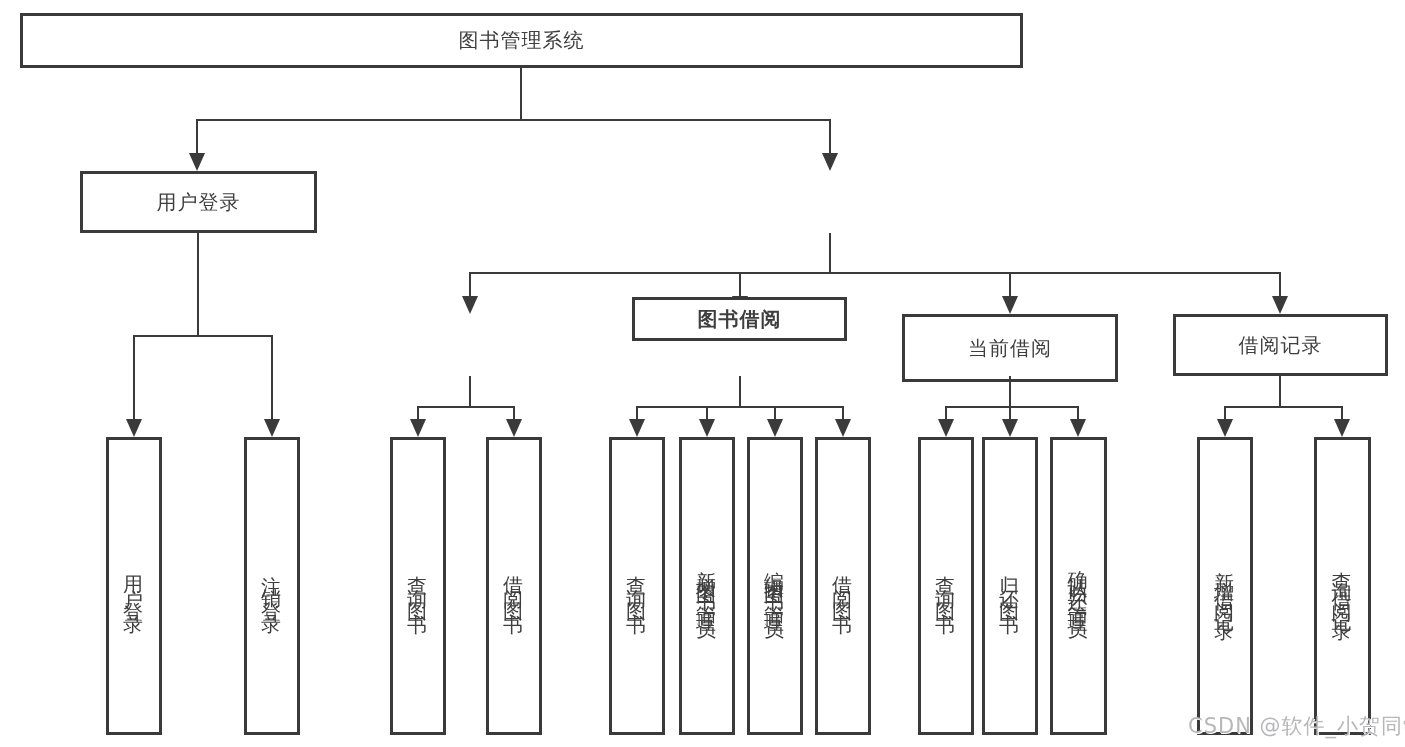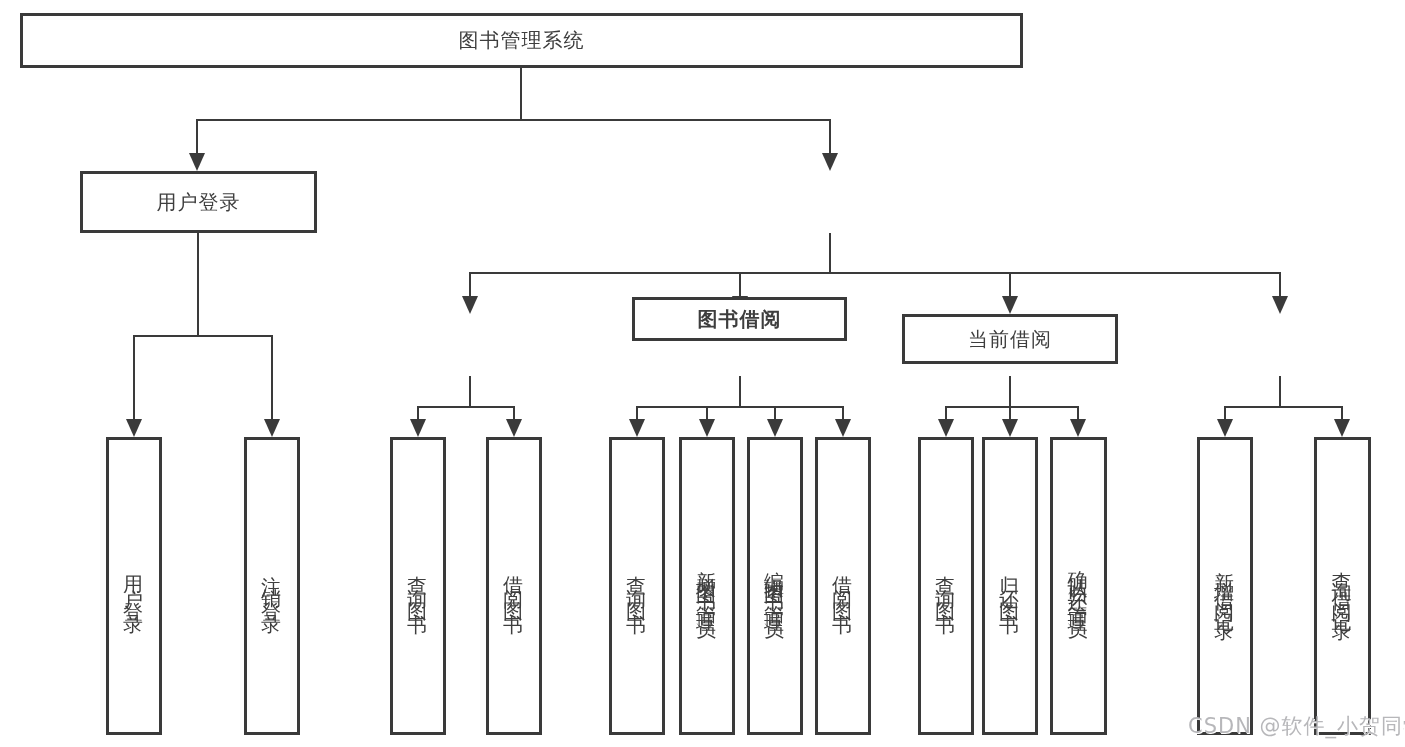--- a/index.html
+++ b/index.html
@@ -105,22 +105,25 @@
   <div class="vl" style="left:739px; top:272px; height:26px;"></div>
   <div class="arrow" style="left:732px; top:296px;"></div>
   <div class="vl" style="left:1009px; top:272px; height:26px;"></div>
   <div class="arrow" style="left:1002px; top:296px;"></div>
   <div class="vl" style="left:1279px; top:272px; height:26px;"></div>
   <div class="arrow" style="left:1272px; top:296px;"></div>
 
   <div class="node" style="left:632px; top:297px; width:215px; height:44px;font-weight:bold;">
     <span>图书借阅</span>
   </div>
-  <div class="node" style="left:902px; top:314px; width:216px; height:50px;">
+  <div class="node" style="left:902px; top:314px; width:216px; height:68px;">
     <span>当前借阅</span>
+  </div>
+  <div class="node" style="left:1173px; top:314px; width:215px; height:62px;">
+    <span>借阅记录</span>
   </div>
 
   <div class="vl" style="left:469px; top:376px; height:32px;"></div>
   <div class="hl" style="left:417px; top:406px; width:98px;"></div>
   <div class="vl" style="left:417px; top:406px; height:15px;"></div>
   <div class="arrow" style="left:410px; top:419px;"></div>
   <div class="vl" style="left:513px; top:406px; height:15px;"></div>
   <div class="arrow" style="left:506px; top:419px;"></div>
 
   <div class="vl" style="left:739px; top:376px; height:32px;"></div>

